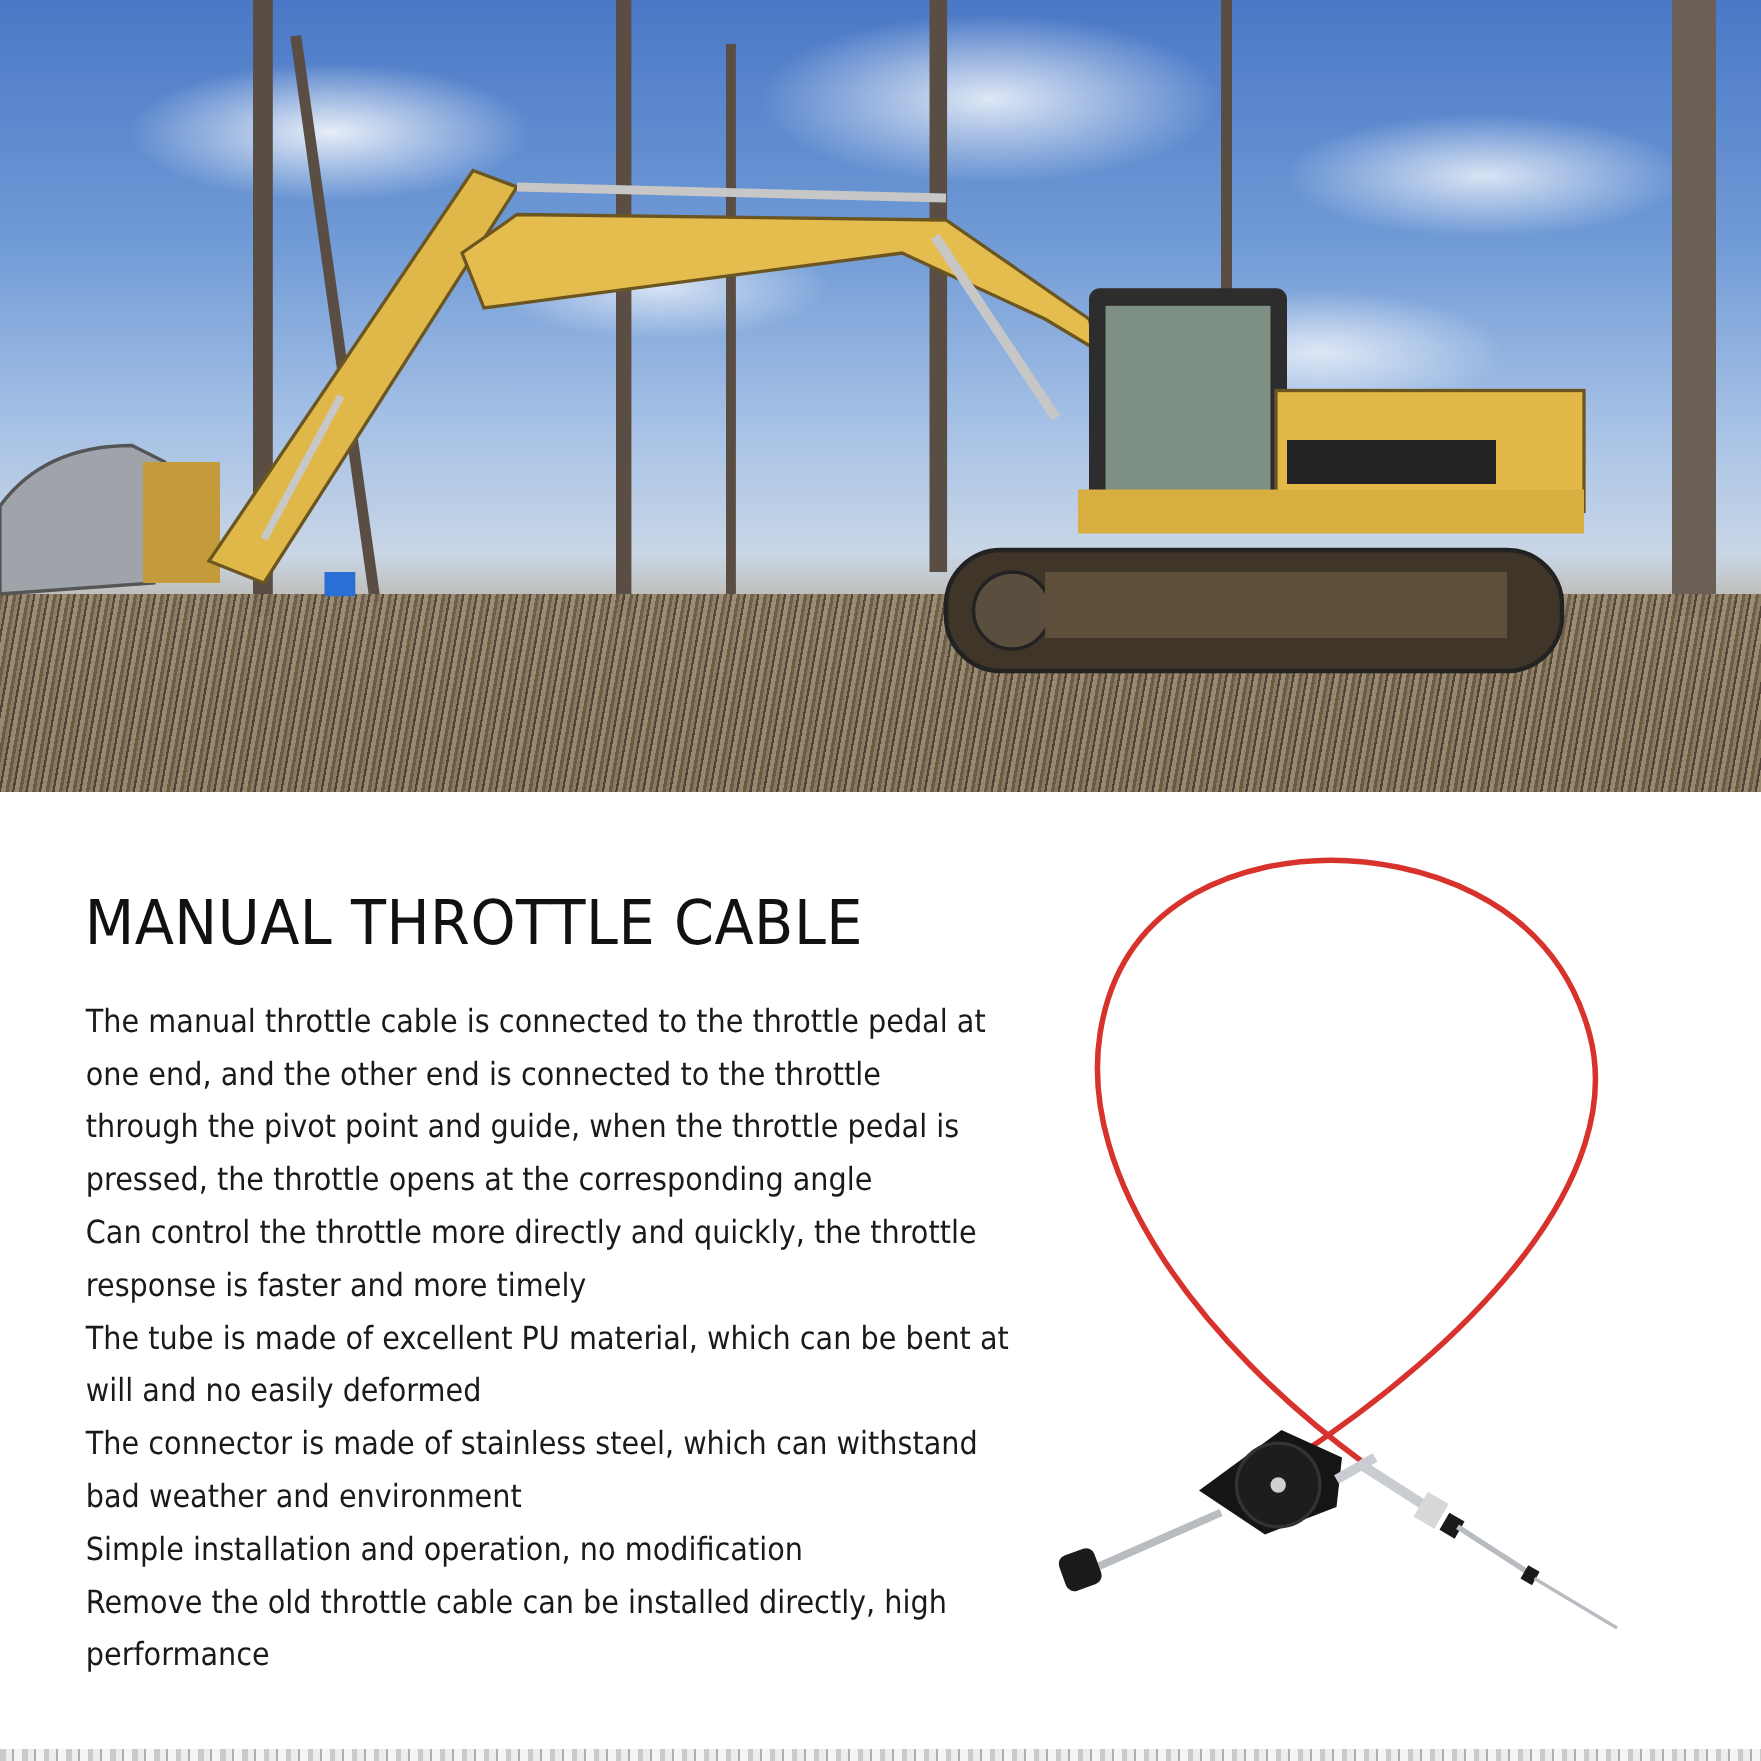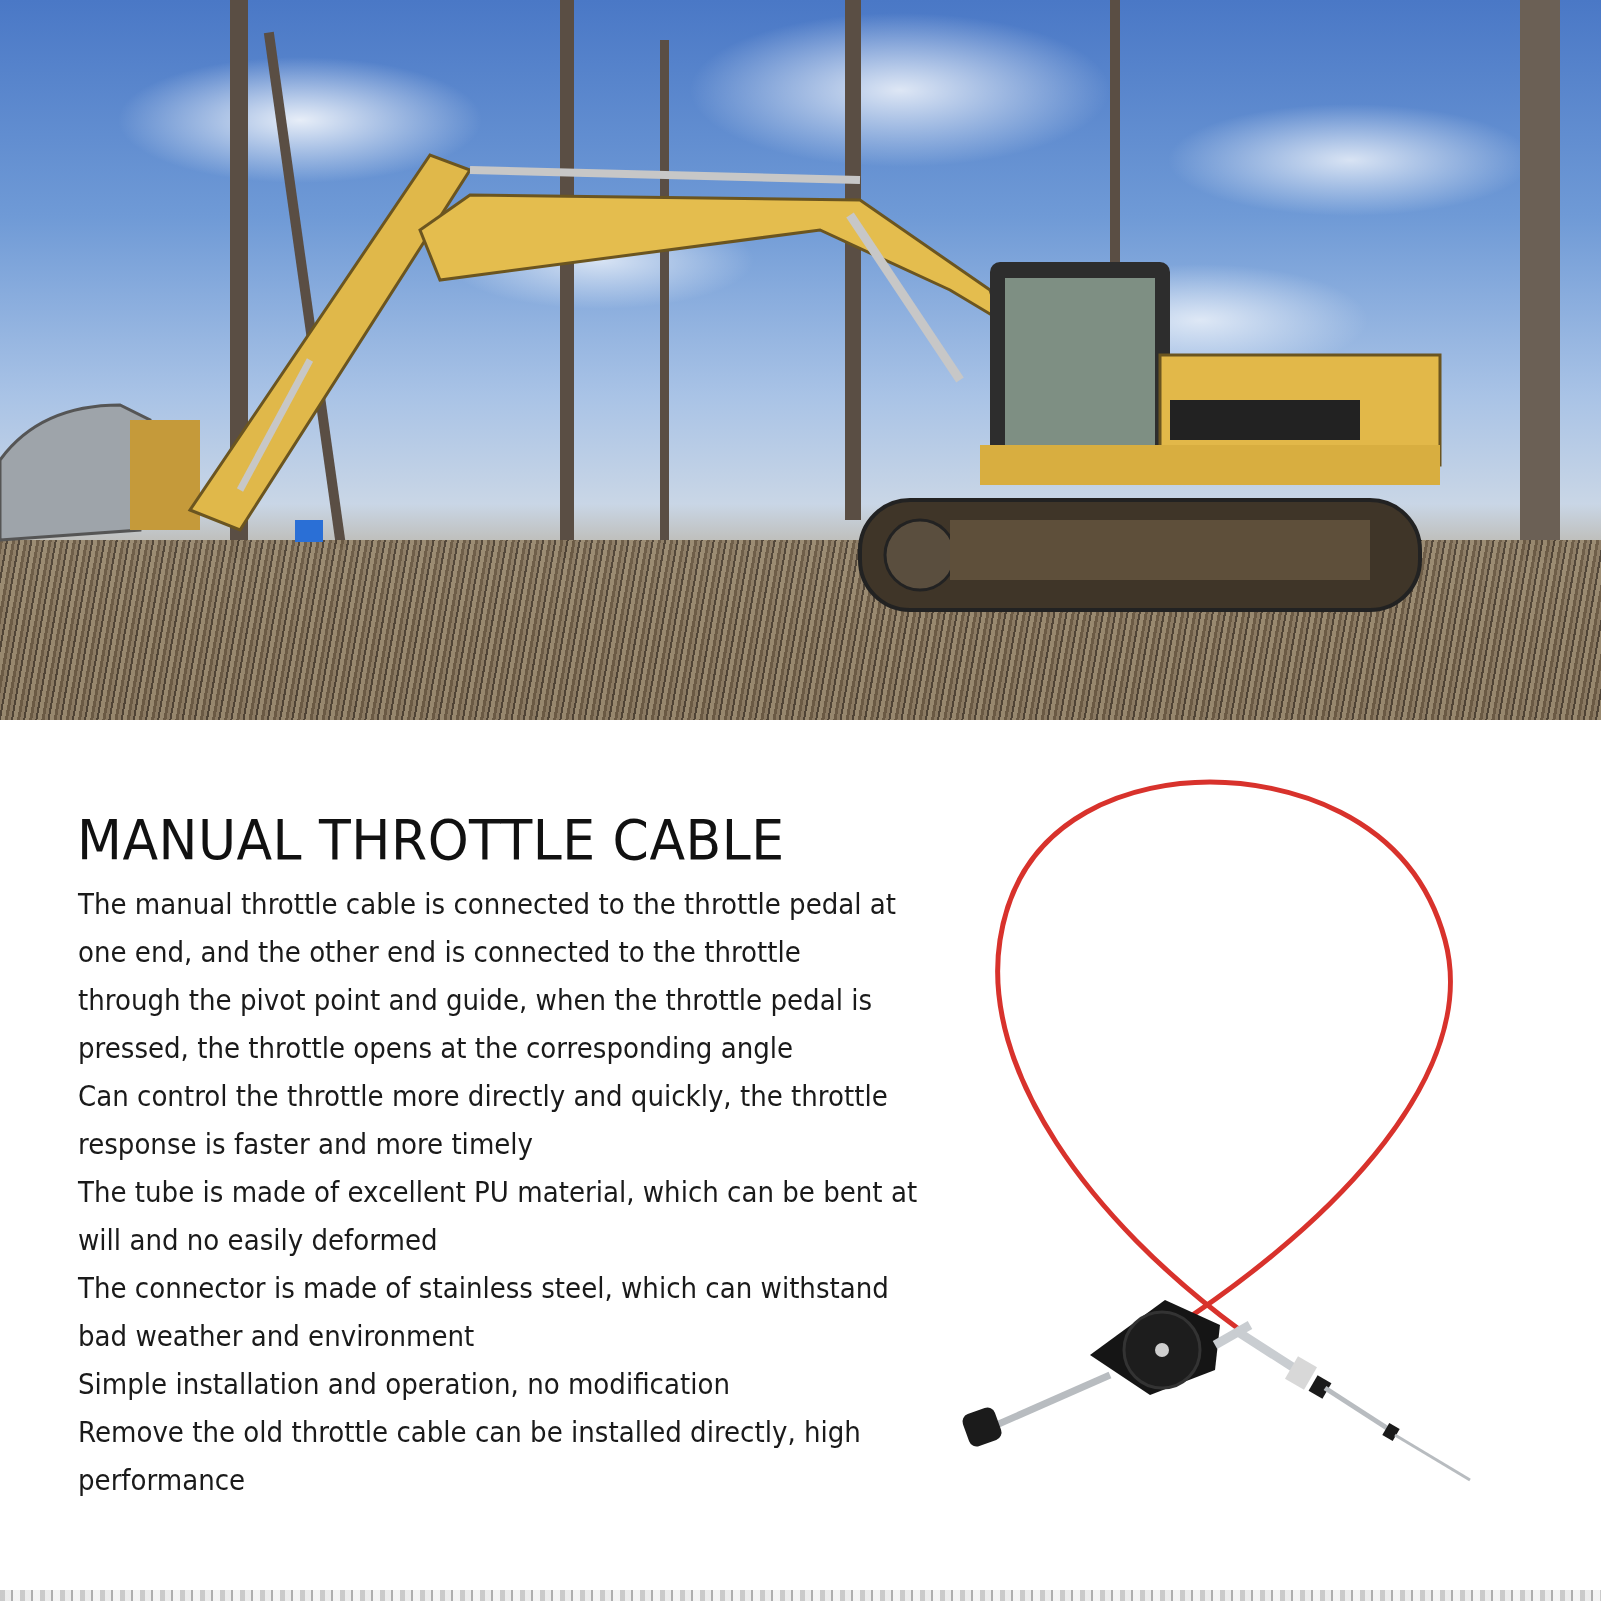--- a/index.html
+++ b/index.html
@@ -10,21 +10,21 @@
       radial-gradient(ellipse 260px 90px at 300px 120px, rgba(255,255,255,0.85), transparent 70%),
       radial-gradient(ellipse 300px 110px at 900px 90px, rgba(255,255,255,0.8), transparent 70%),
       radial-gradient(ellipse 260px 80px at 1350px 160px, rgba(255,255,255,0.75), transparent 70%),
       radial-gradient(ellipse 220px 70px at 600px 260px, rgba(255,255,255,0.7), transparent 70%),
       radial-gradient(ellipse 240px 80px at 1200px 320px, rgba(255,255,255,0.7), transparent 70%); }
     .ground { position:absolute; left:0; top:540px; width:1601px; height:180px;
       background: repeating-linear-gradient(100deg, #6b5a44 0 3px, #8c7b63 3px 6px, #4e4234 6px 8px, #9a8a70 8px 12px); opacity:0.95; }
     .tree { position:absolute; background:#5a4e44; }
     .excavator svg { position:absolute; left:0; top:0; }
     .content-title { position:absolute; left:77px; top:812px; font-size:56px; letter-spacing:0.5px; color:#111; font-family:"DejaVu Sans", sans-serif; line-height:1; transform:scaleX(0.93); transform-origin:left; }
-    .desc { position:absolute; left:78px; top:880px; width:920px; }
+    .desc { position:absolute; left:78px; top:904px; width:920px; }
     .desc .line { font-size:29px; color:#1a1a1a; height:48px; line-height:48px; white-space:nowrap; transform:scaleX(0.90); transform-origin:left; font-family:"DejaVu Sans", sans-serif; }
     .product { position:absolute; left:940px; top:770px; width:560px; height:740px; }
     .bottom-strip { position:absolute; left:0; top:1590px; width:1601px; height:11px;
       background: repeating-linear-gradient(90deg, #bdbdbd 0 5px, #e8e8e8 5px 11px, #9a9a9a 11px 13px, #f2f2f2 13px 20px); opacity:0.8; }
   </style>
 </head>
 <body>
 
 <div class="hero">
   <div class="clouds"></div>

